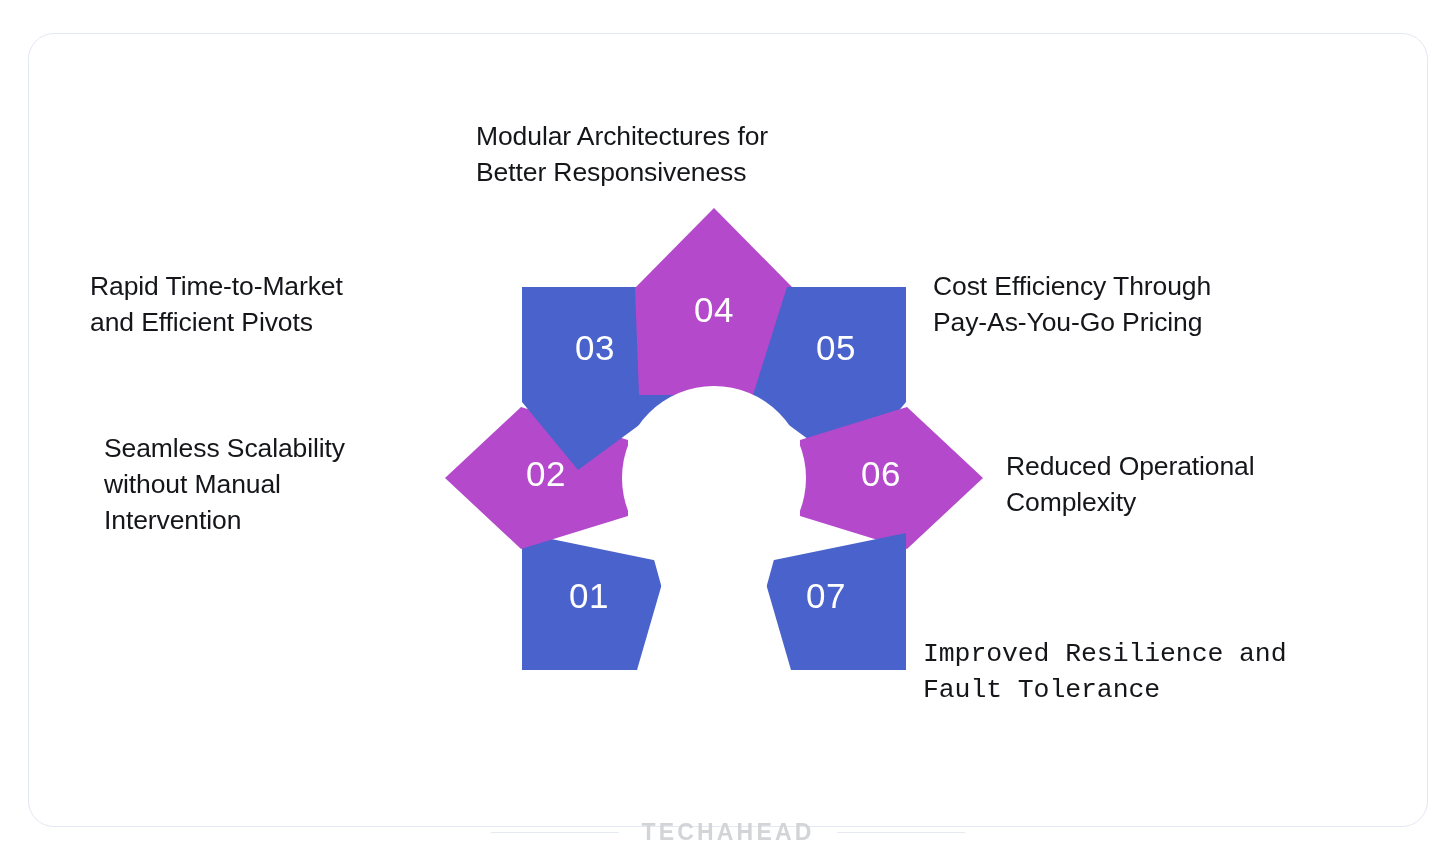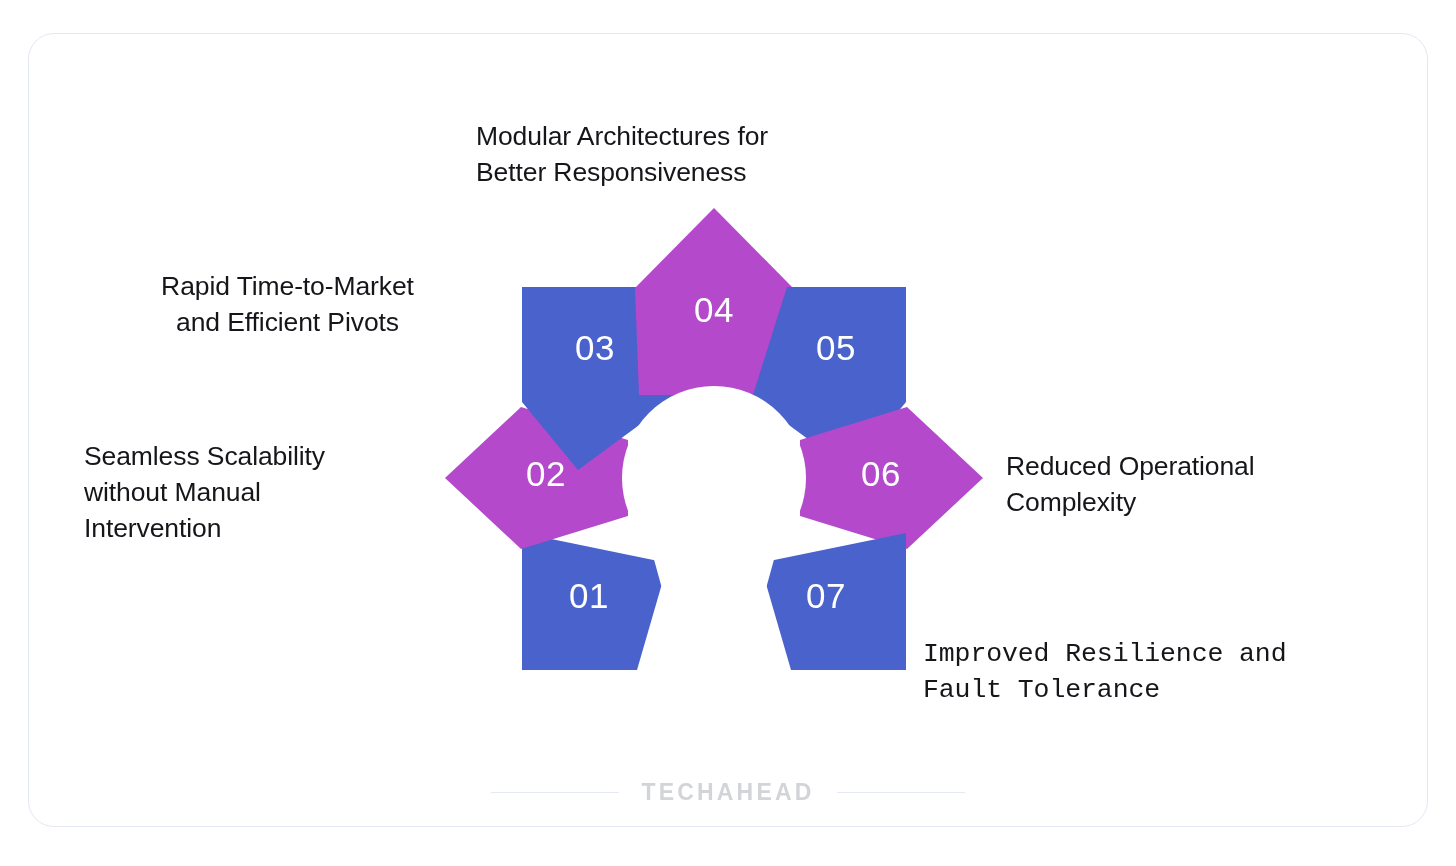--- a/index.html
+++ b/index.html
@@ -59,37 +59,37 @@
     font-family: "Liberation Sans", sans-serif;
     font-size: 26.5px;
     line-height: 36px;
     color: #15161a;
     font-weight: 400;
     white-space: pre-line;
     letter-spacing: -0.1px;
   }
   .label.c  { text-align: left; }
   .label.l  { text-align: left; }
-  .label.r  { text-align: center; }
+  .label.r  { text-align: left; }
 
   
   .lbl-04 { left: 476px; top: 118px; width: 478px; }
   .lbl-03 { left: 90px;  top: 268px; width: 395px; }
-  .lbl-02 { left: 84px;  top: 430px; width: 346px; margin-top: 8px; }
+  .lbl-02 { left: 104px;  top: 430px; width: 346px; }
   .lbl-01 { left: 100px; top: 636px; width: 397px; }
   .lbl-05 { left: 933px; top: 268px; width: 420px; }
   .lbl-06 { left: 1006px;top: 448px; width: 340px; }
   .lbl-07 { left: 923px; top: 636px; width: 400px; font-family: Liberation Mono, monospace; }
 
   
   .footer {
     position: absolute;
     left: 0;
     right: 0;
-    top: 772px;
+    top: 812px;
     height: 40px;
     display: flex;
     align-items: center;
     justify-content: center;
     gap: 22px;
   }
   .rule {
     width: 128px;
     height: 1px;
     background: #E5E9F2;
@@ -139,20 +139,22 @@
       </g>
   </svg>
 
   <div class="label r lbl-03">Rapid Time-to-Market
 and Efficient Pivots</div>
   <div class="label l lbl-02">Seamless Scalability
 without Manual
 Intervention</div>
   <div class="label c lbl-04">Modular Architectures for
 Better Responsiveness</div>
+  <div class="label l lbl-05">Cost Efficiency Through
+Pay-As-You-Go Pricing</div>
   <div class="label l lbl-06">Reduced Operational
 Complexity</div>
   <div class="label l lbl-07">Improved Resilience and
 Fault Tolerance</div>
 
   <div class="footer">
     <div class="rule"></div>
     <div class="wordmark">TECHAHEAD</div>
     <div class="rule"></div>
   </div>

